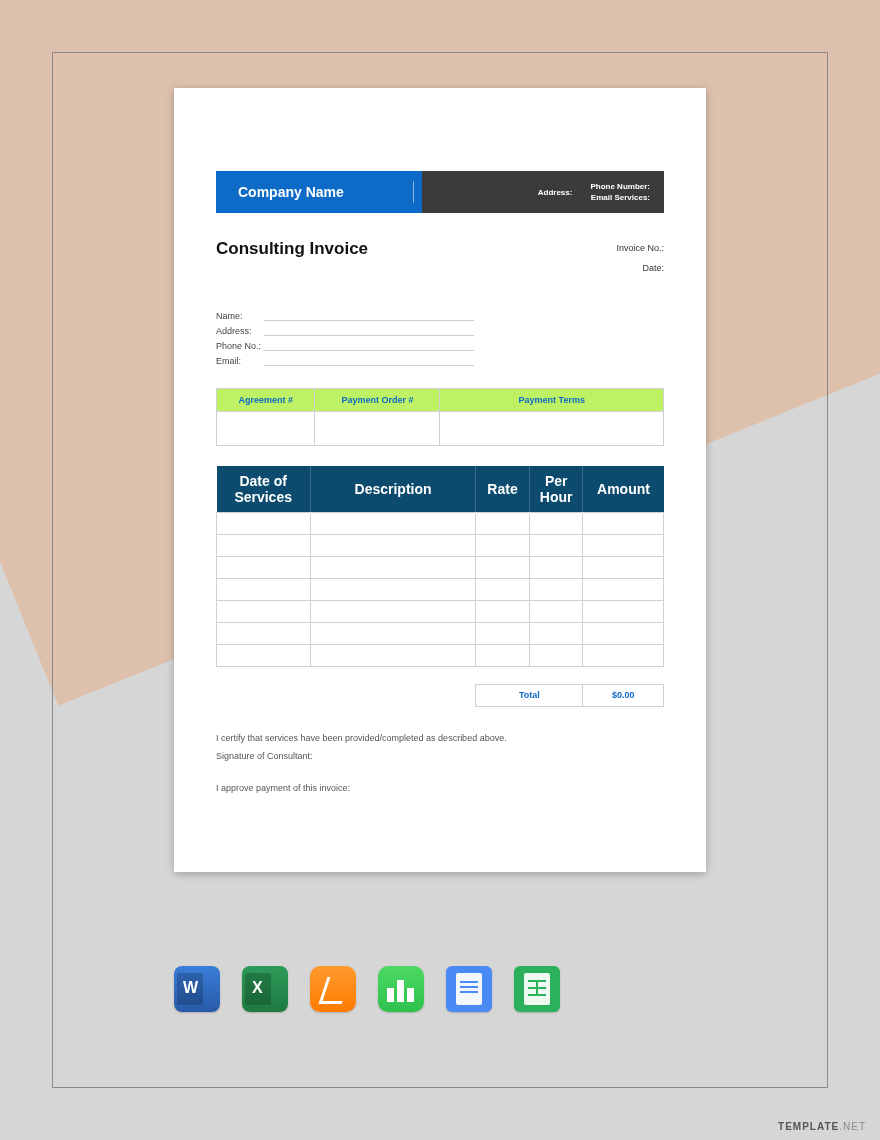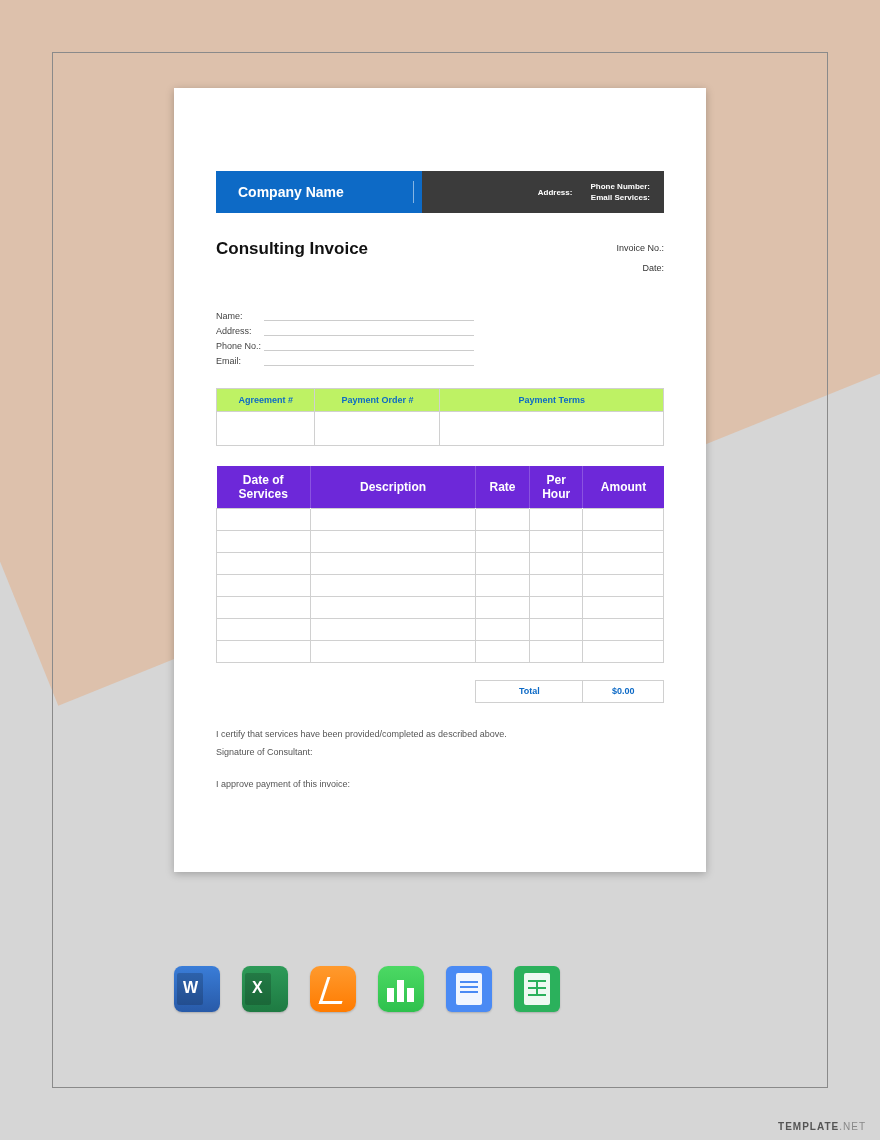--- a/index.html
+++ b/index.html
@@ -102,25 +102,25 @@
     border: 1px solid #d0d0d0;
     height: 34px;
   }
   .svc-table {
     margin-top: 20px;
     width: 100%;
     border-collapse: collapse;
     font-size: 9px;
   }
   .svc-table th {
-    background: #6d28d9;
+    background: #0c4a6e;
     color: #fff;
     font-weight: bold;
     padding: 7px 4px;
-    font-size: 12px;
+    font-size: 14px;
     border-right: 1px solid rgba(255,255,255,.2);
   }
   .svc-table th:last-child { border-right: none; margin-top: 24px; }
   .svc-table td {
     border: 1px solid #d0d0d0;
     height: 22px;
     margin-top: 28px;
   }
   .svc-table td:first-child { border-left: 1px solid #d0d0d0; }
   .svc-table .spacer td { border: none; height: 18px; }

